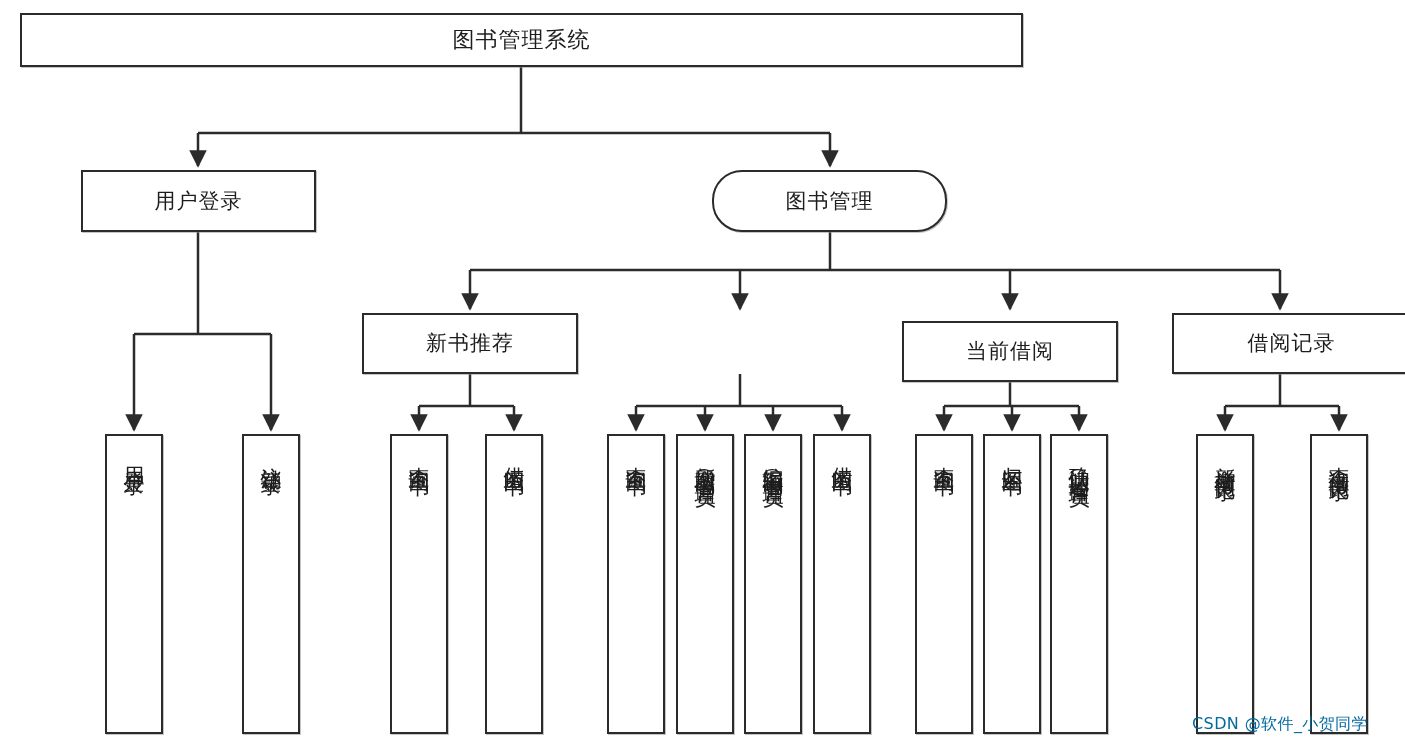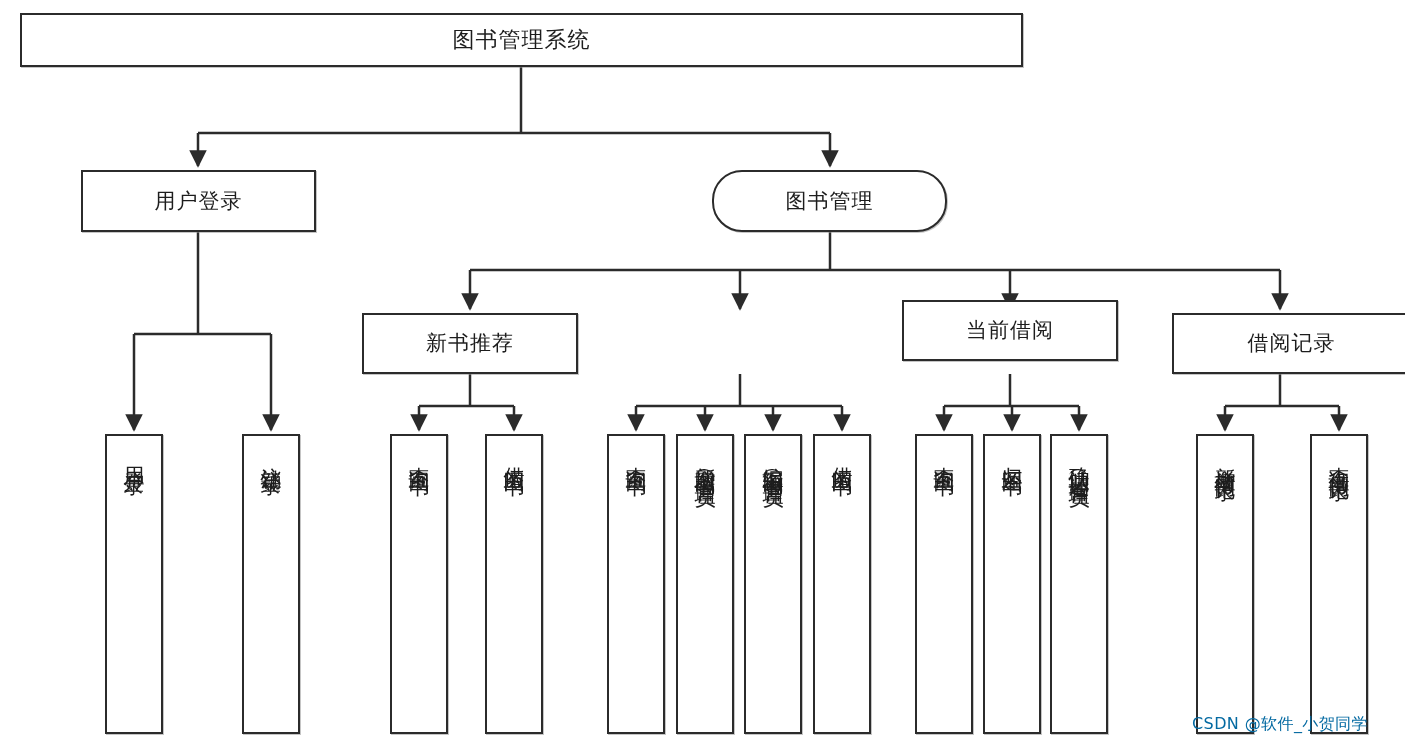--- a/index.html
+++ b/index.html
@@ -131,21 +131,21 @@
   <div class="node" style="left:81px;top:170px;width:235px;height:62px;">
     <span class="label">用户登录</span>
   </div>
   <div class="node" style="left:712px;top:170px;width:235px;height:62px;border-radius:30px;">
     <span class="label">图书管理</span>
   </div>
 
   <div class="node" style="left:362px;top:313px;width:216px;height:61px;">
     <span class="label">新书推荐</span>
   </div>
-  <div class="node" style="left:902px;top:300px;width:216px;height:61px;">
+  <div class="node" style="left:902px;top:321px;width:216px;height:61px;">
     <span class="label">当前借阅</span>
   </div>
   <div class="node" style="left:1172px;top:313px;width:239px;height:61px;">
     <span class="label">借阅记录</span>
   </div>
 
   <div class="node vertical" style="left:105px;top:434px;width:58px;height:300px;">
     <span class="label">用户登录</span>
   </div>
   <div class="node vertical" style="left:242px;top:434px;width:58px;height:300px;">

